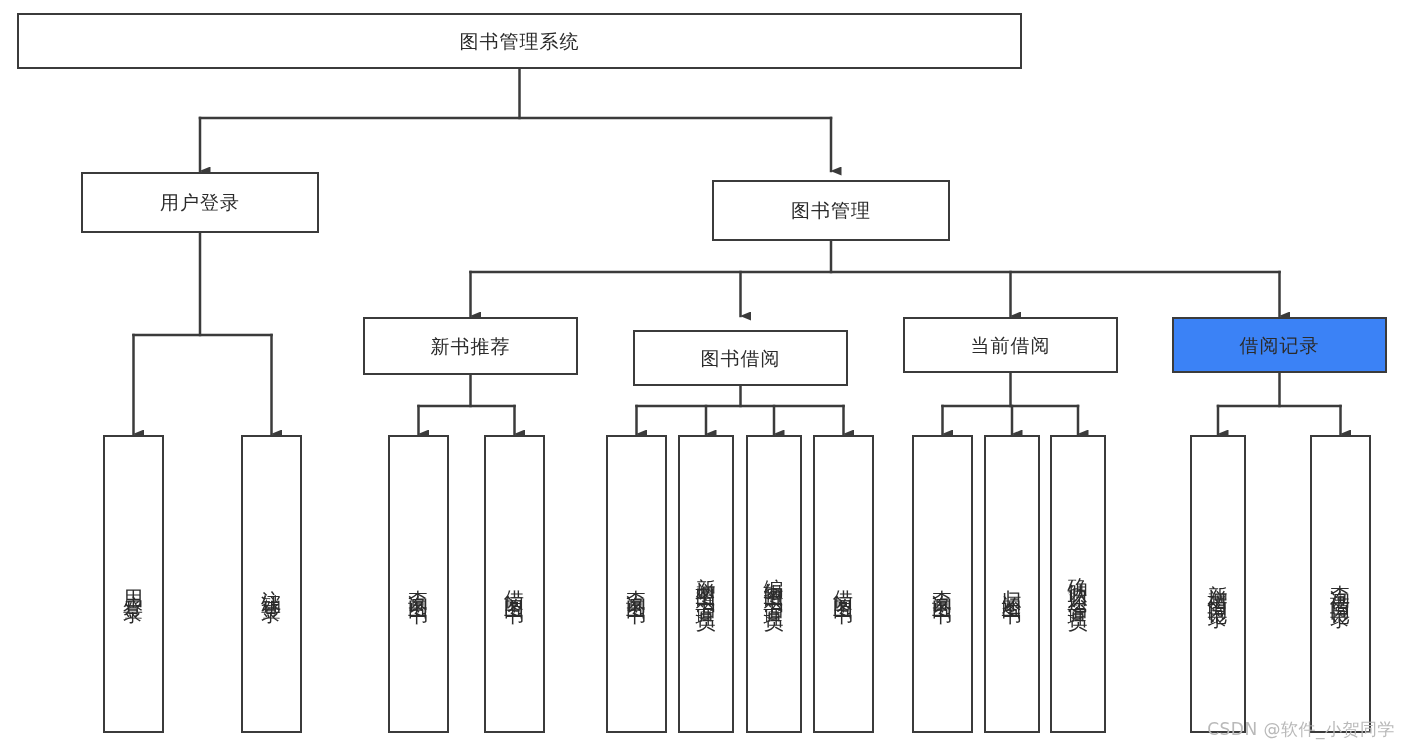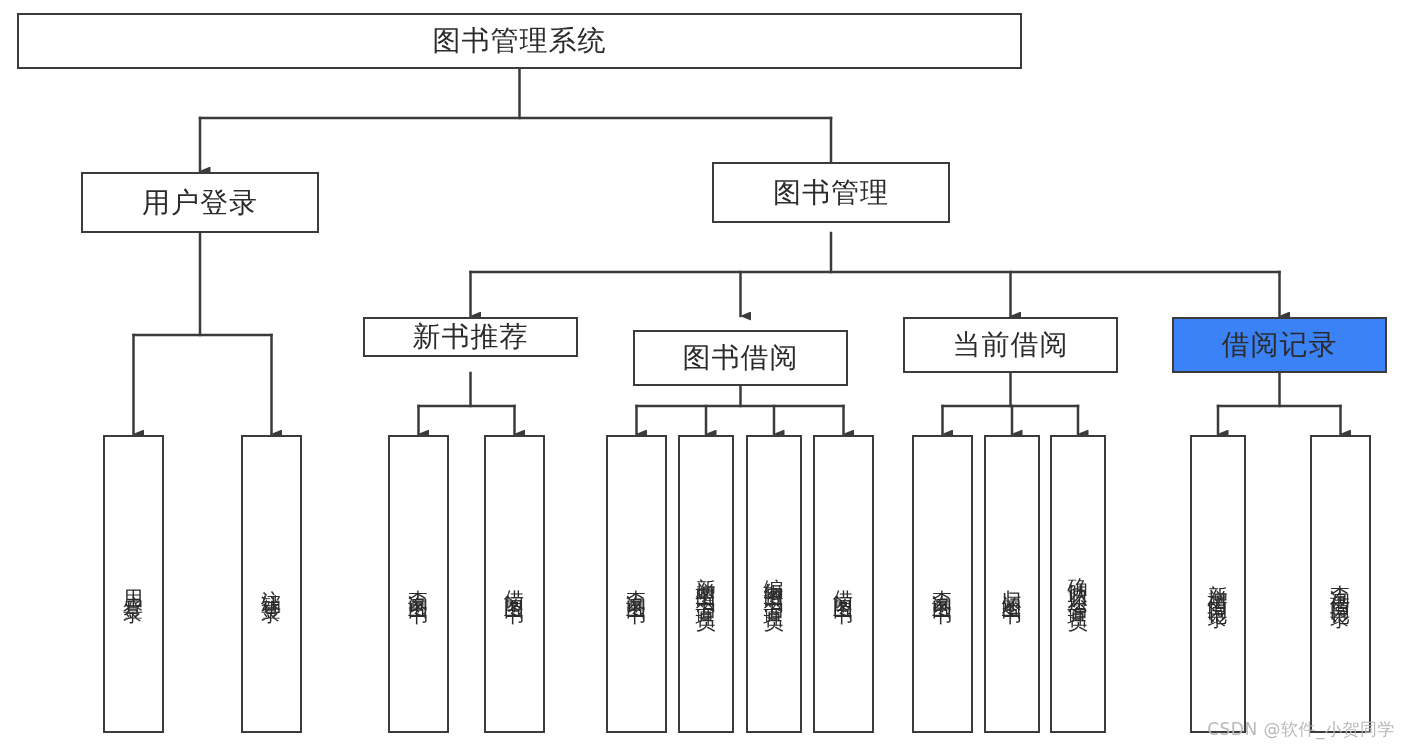--- a/index.html
+++ b/index.html
@@ -32,21 +32,21 @@
     display: flex;
     align-items: center;
     justify-content: center;
     overflow: hidden;
   }
   .node.root {
     border-width: 2px;
   }
   .node-label {
     color: #2b2b2b;
-    font-size: 28px;
+    font-size: 19px;
     line-height: 1.18;
     letter-spacing: 1px;
     white-space: nowrap;
     text-align: center;
     user-select: none;
   }
   .node.leaf .node-label {
     writing-mode: vertical-rl;
     text-orientation: upright;
     font-size: 20px;
@@ -111,25 +111,25 @@
       </g>
   </svg>
 
   <div class="node root" id="n-root" style="left: 17px; top: 13px; width: 1005px; height: 56px; border-color: rgb(59, 59, 59); background: rgb(255, 255, 255);">
     <span class="node-label" style="color: rgb(43, 43, 43);">图书管理系统</span>
   </div>
 
   <div class="node level1" id="n-l1_0" style="left: 81px; top: 172px; width: 238px; height: 61px; border-color: rgb(59, 59, 59); background: rgb(255, 255, 255);">
     <span class="node-label" style="color: rgb(43, 43, 43);">用户登录</span>
   </div>
-  <div class="node level1" id="n-l1_1" style="left: 712px; top: 162px; width: 238px; height: 61px; border-color: rgb(59, 59, 59); background: rgb(255, 255, 255);">
+  <div class="node level1" id="n-l1_1" style="left: 712px; top: 180px; width: 238px; height: 61px; border-color: rgb(59, 59, 59); background: rgb(255, 255, 255);">
     <span class="node-label" style="color: rgb(43, 43, 43);">图书管理</span>
   </div>
 
-  <div class="node level2" id="n-l2_0" style="left: 363px; top: 317px; width: 215px; height: 40px; border-color: rgb(59, 59, 59); background: rgb(255, 255, 255);">
+  <div class="node level2" id="n-l2_0" style="left: 363px; top: 317px; width: 215px; height: 58px; border-color: rgb(59, 59, 59); background: rgb(255, 255, 255);">
     <span class="node-label" style="color: rgb(43, 43, 43);">新书推荐</span>
   </div>
   <div class="node level2" id="n-l2_1" style="left: 633px; top: 317px; width: 215px; height: 56px; border-color: rgb(59, 59, 59); background: rgb(255, 255, 255); margin-top: 13px;">
     <span class="node-label" style="color: rgb(43, 43, 43);">图书借阅</span>
   </div>
   <div class="node level2" id="n-l2_2" style="left: 903px; top: 317px; width: 215px; height: 56px; border-color: rgb(59, 59, 59); background: rgb(255, 255, 255);">
     <span class="node-label" style="color: rgb(43, 43, 43); text-align: center;">当前借阅</span>
   </div>
   <div class="node level2" id="n-l2_3" style="left: 1172px; top: 317px; width: 215px; height: 56px; border-color: rgb(59, 59, 59); background: #3b82f6;">
     <span class="node-label" style="color: rgb(43, 43, 43);">借阅记录</span>

